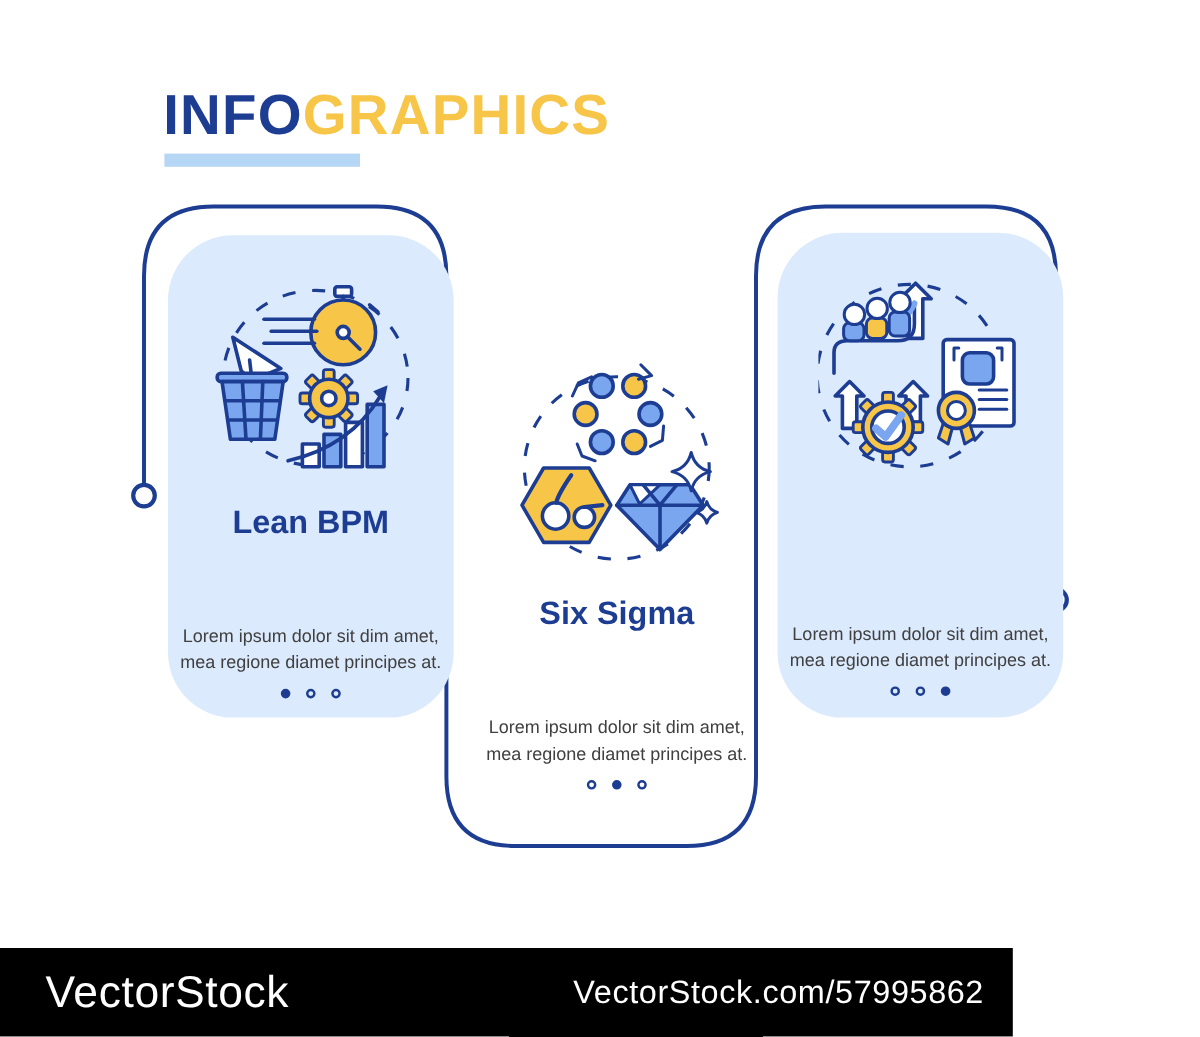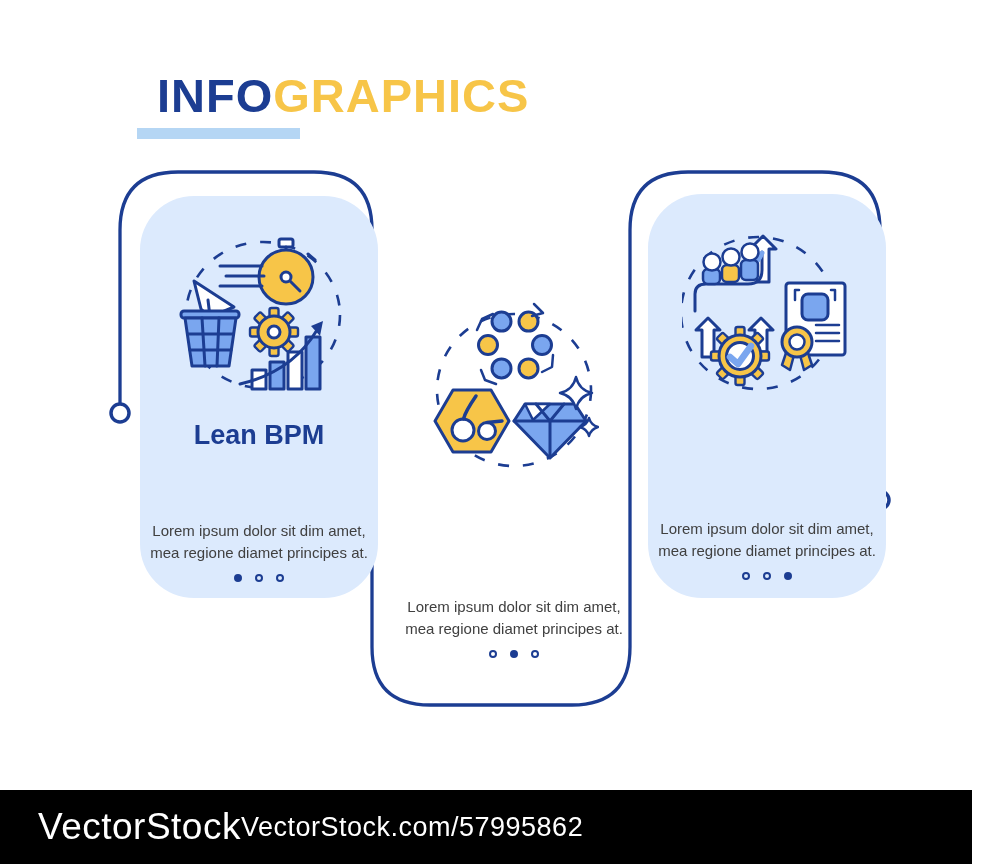--- a/index.html
+++ b/index.html
@@ -1,41 +1,41 @@
 <!DOCTYPE html>
 <html><head>
 <meta charset="utf-8">
 <style>
   html,body{margin:0;padding:0;background:#ffffff;}
   .stage{
     position:relative;width:1000px;height:864px;background:#ffffff;overflow:hidden;
     font-family:"Liberation Sans", sans-serif;
   }
   
-  .main-title{position:absolute;left:136px;top:72px;font-size:47px;font-weight:800;letter-spacing:1px;line-height:1;white-space:nowrap;margin-left:21px;}
+  .main-title{position:absolute;left:136px;top:72px;font-size:47px;font-weight:800;letter-spacing:1px;line-height:1;white-space:nowrap;}
   .main-title .t-info{color:#1c3d92;}
   .main-title .t-graphics{color:#f7c548;}
   .title-underline{position:absolute;left:137px;top:128px;width:163px;height:11px;background:#b5d6f4;}
   
   svg.connector{position:absolute;left:0;top:0;}
   
   .card{position:absolute;border-radius:54px;padding-left:26px;}
   .card-1{left:140px;top:196px;width:212px;height:402px;background:#dceafd;}
   .card-2{left:380px;top:272px;width:242px;height:420px;background:transparent;}
   .card-3{left:648px;top:194px;width:212px;height:404px;background:#dceafd;}
   .icon-wrap{position:absolute;top:28px;left:50%;transform:translateX(-50%);width:170px;height:180px;}
   .card-title{position:absolute;top:224px;left:0;right:0;text-align:center;font-size:27px;font-weight:800;color:#1c3d92;}
   .card-desc{position:absolute;top:288px;left:10px;right:10px;text-align:center;font-size:15px;line-height:1.45;color:#404040;margin-top:36px;}
   .card-2 .card-desc{left:25px;right:25px;}
   .dots{position:absolute;top:378px;left:0;right:0;display:flex;justify-content:center;gap:13px;}
   .dot{width:8px;height:8px;border-radius:50%;border:2px solid #1c3d92;box-sizing:border-box;background:transparent;}
   .dot.active{background:#1c3d92;}
   
-  .wm-bar{position:absolute;left:0;bottom:0;width:972px;height:74px;background:#000000;
-    display:flex;align-items:center;justify-content:flex-start;box-sizing:border-box;padding:0 24px 0 38px;}
+  .wm-bar{position:absolute;left:0;bottom:0;width:844px;height:74px;background:#000000;
+    display:flex;align-items:center;justify-content:space-between;box-sizing:border-box;padding:0 24px 0 38px;}
   .wm-brand{color:#ffffff;font-size:37px;letter-spacing:0.5px;}
   .wm-credit{color:#ffffff;font-size:27px;letter-spacing:0.5px;}
   
   .icn{stroke:#1c3d92;stroke-width:3;stroke-linecap:round;stroke-linejoin:round;}
 </style>
 </head>
 <body>
 
 <div class="stage">
 
@@ -142,20 +142,21 @@
           <polygon points="96,104 121,104 104,120" fill="#ffffff" stroke-width="2.5"></polygon>
           <line x1="85" y1="121" x2="157" y2="121"></line>
           <line x1="107" y1="104" x2="121" y2="121"></line>
           <line x1="135" y1="104" x2="121" y2="121"></line>
           <line x1="121" y1="121" x2="121" y2="156"></line>
           <path d="M 147 77 Q 150 90 163 93 Q 150 96 147 109 Q 144 96 131 93 Q 144 90 147 77 Z" fill="#ffffff" stroke-width="2.5"></path>
           <path d="M 160 118 Q 162 125 169 127 Q 162 129 160 136 Q 158 129 151 127 Q 158 125 160 118 Z" fill="#ffffff" stroke-width="2.5"></path>
         </g>
       </svg>
     </div>
+    <div class="card-title">Six Sigma</div>
     <div class="card-desc">Lorem ipsum dolor sit dim amet, mea regione diamet principes at.</div>
     <div class="dots">
         <span class="dot"></span>
         <span class="dot active"></span>
         <span class="dot"></span>
       </div>
   </div>
 
   <div class="card card-3">
     <div class="icon-wrap">

